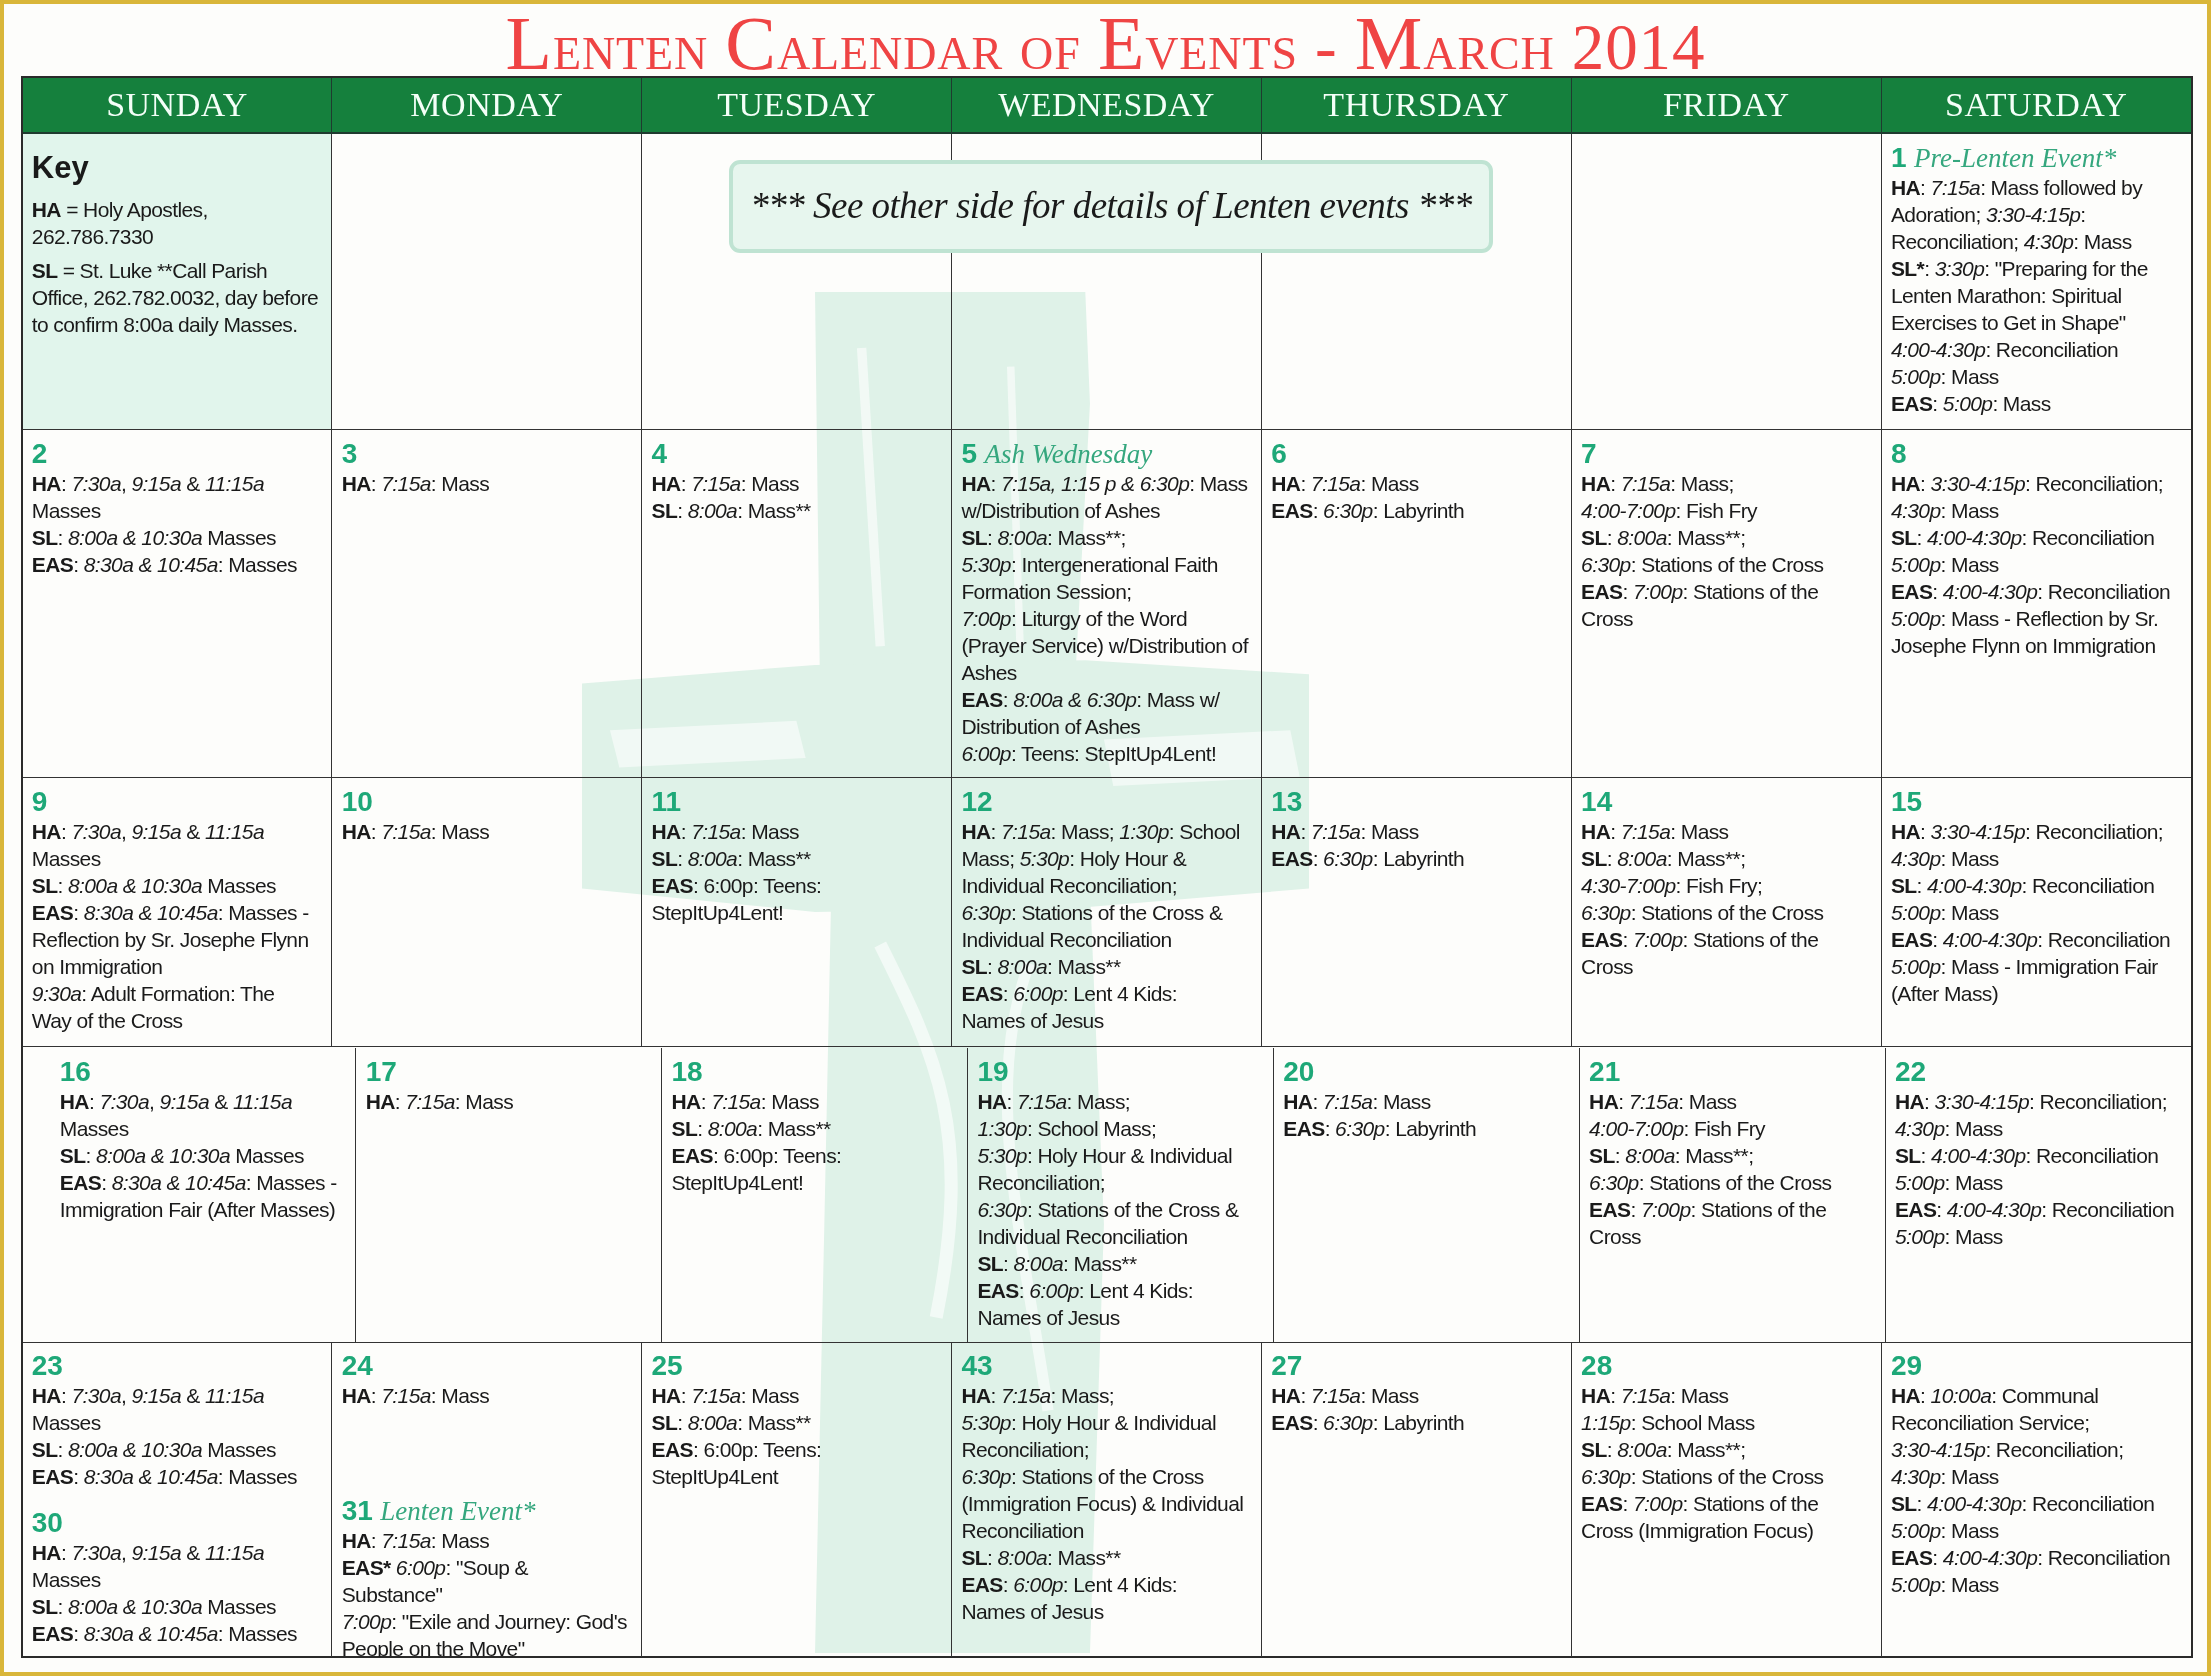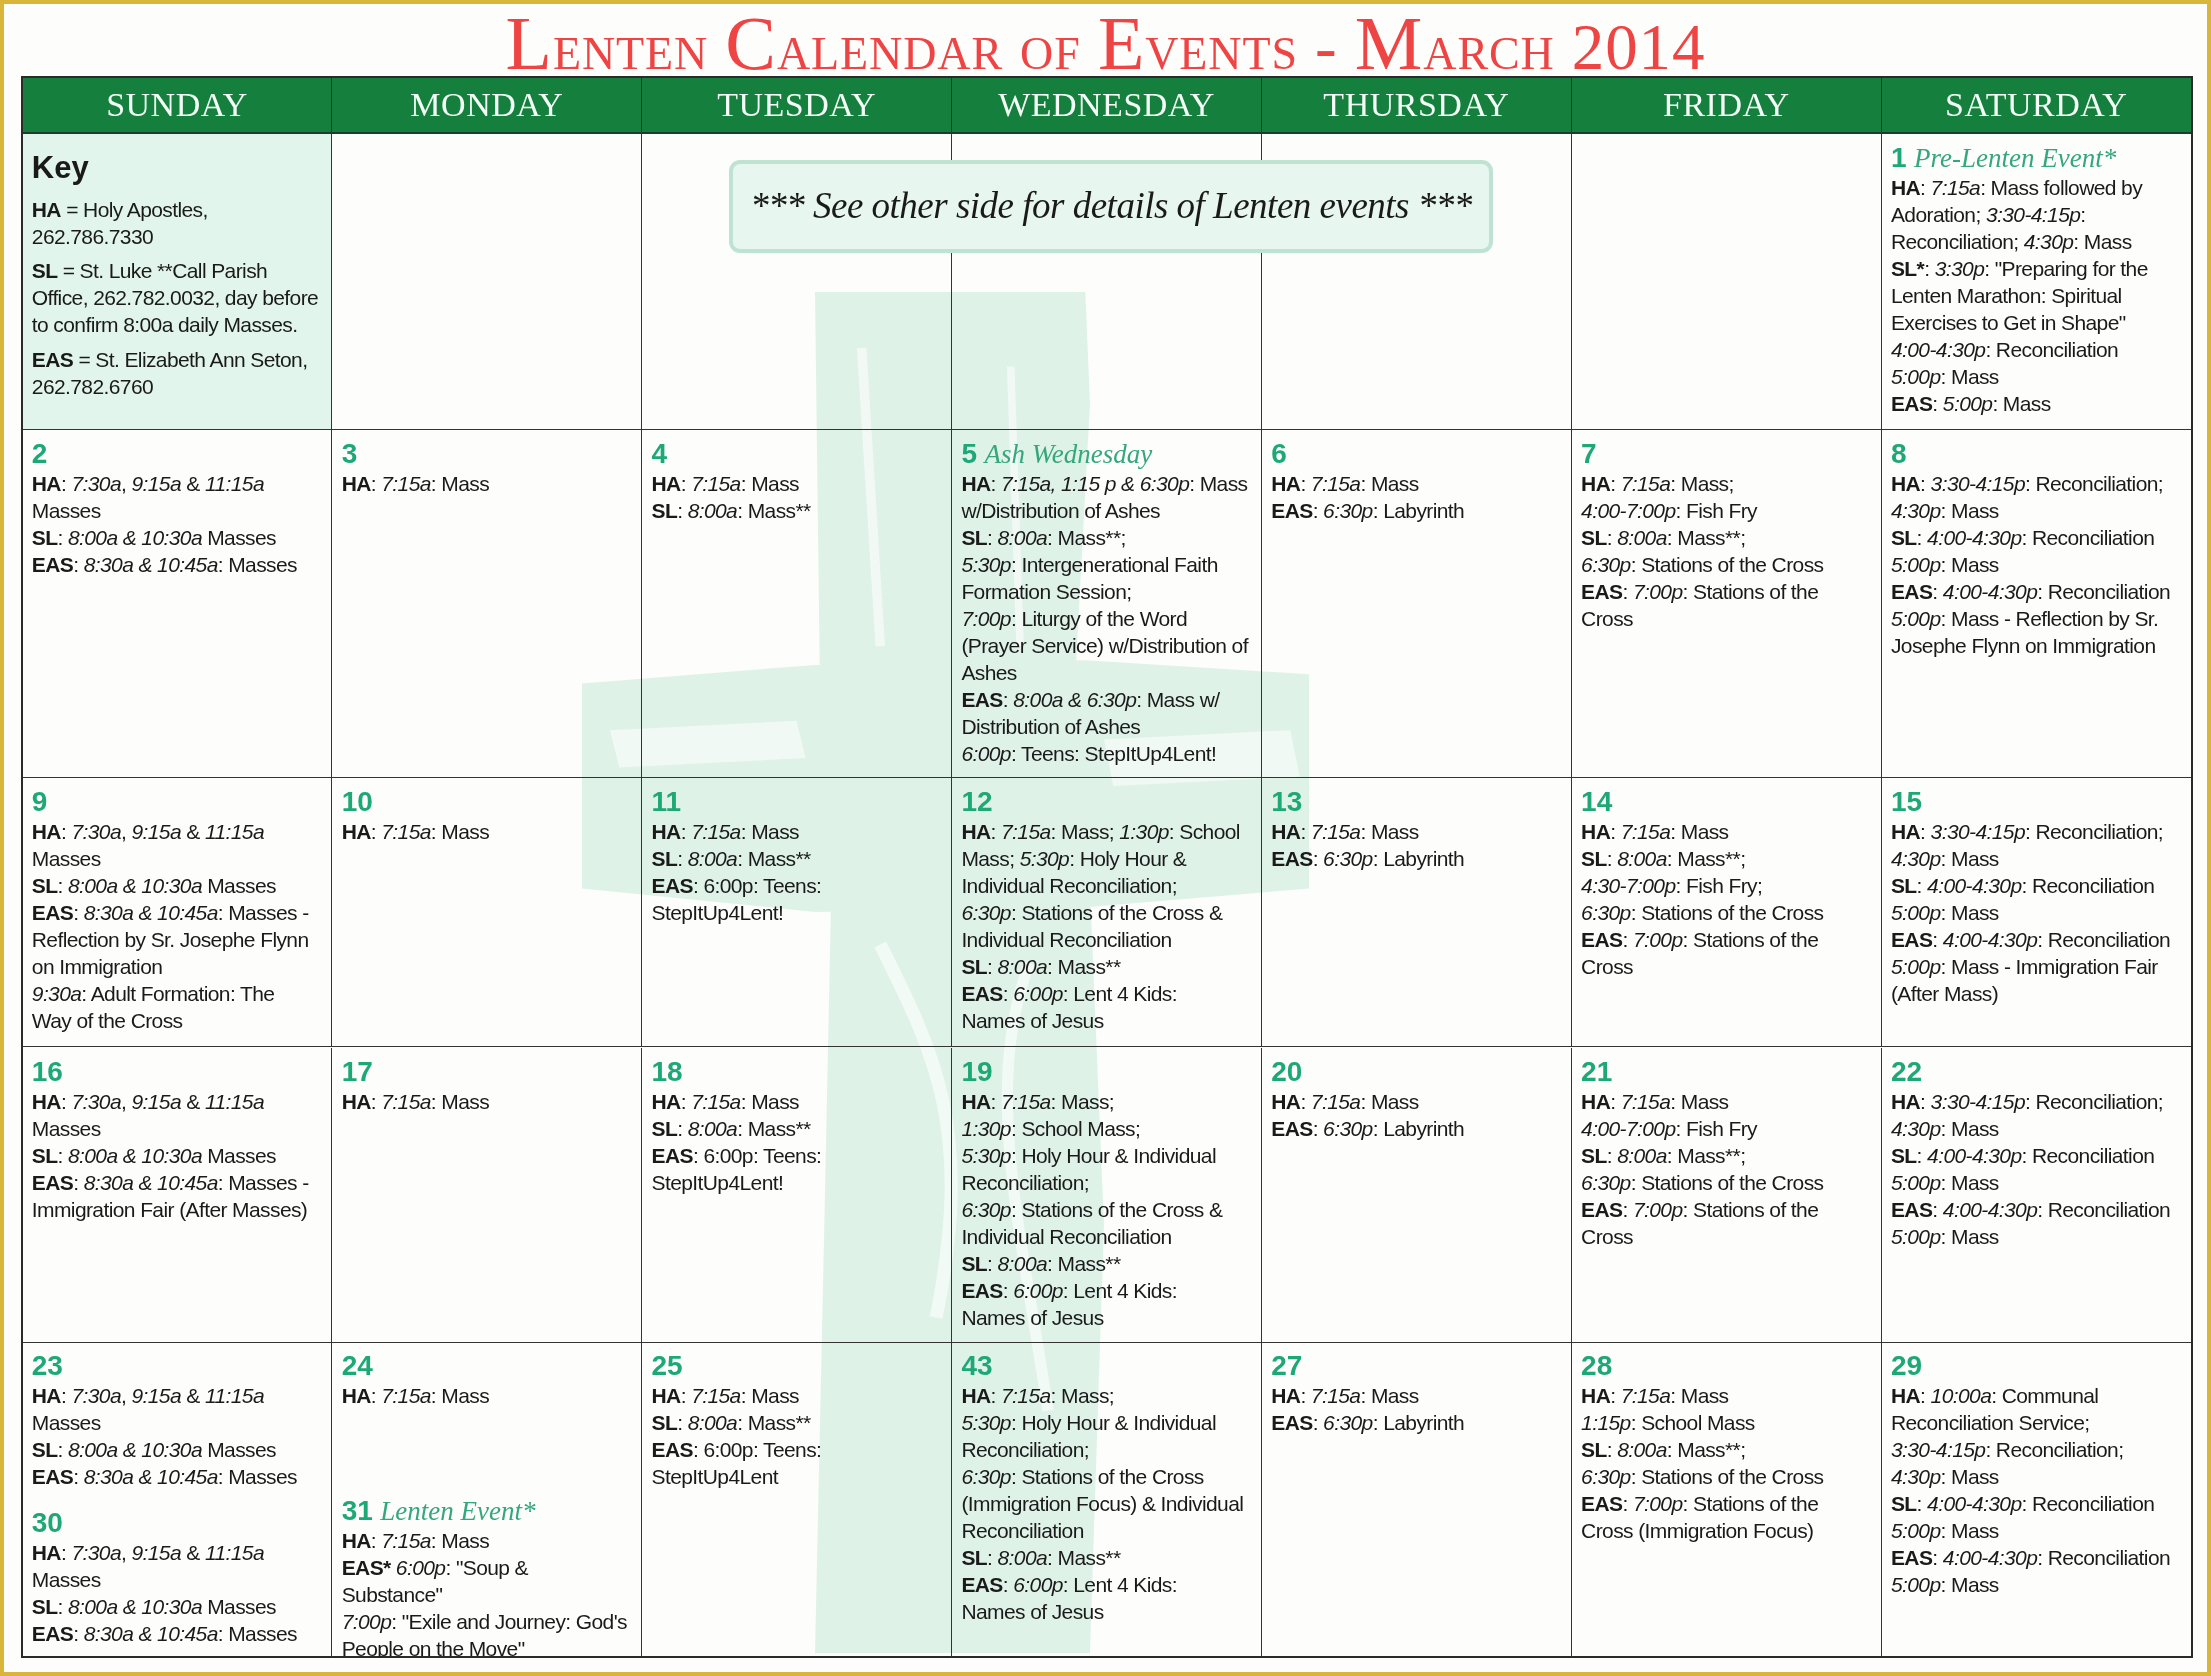--- a/index.html
+++ b/index.html
@@ -101,24 +101,20 @@
         <div class="key-title">Key</div>
         <div class="key-entry">
           <span class="line"><span class="b">HA</span><span> = Holy Apostles,</span></span>
           <span class="line">262.786.7330</span>
         </div>
         <div class="key-entry">
           <span class="line"><span class="b">SL</span><span> = St. Luke **Call Parish</span></span>
           <span class="line">Office, 262.782.0032, day before</span>
           <span class="line">to confirm 8:00a daily Masses.</span>
         </div>
-        <div class="key-entry">
-          <span class="line"><span class="b">EAS</span><span> = St. Elizabeth Ann Seton,</span></span>
-          <span class="line">262.782.6760</span>
-        </div>
       </div>
       <div class="cell"></div>
       <div class="cell"></div>
       <div class="cell"></div>
       <div class="cell"></div>
       <div class="cell"></div>
       <div class="cell">
           <div>
             <div class="daynum"><span>1</span><span class="daytag">Pre-Lenten Event*</span></div>
             <span class="line"><span class="b">HA</span><span>:  </span><span class="i">7:15a</span><span>:  Mass followed by</span></span>
@@ -272,21 +268,21 @@
             <span class="line"><span class="i">4:30p</span><span>:  Mass</span></span>
             <span class="line"><span class="b">SL</span><span>:  </span><span class="i">4:00-4:30p</span><span>:  Reconciliation</span></span>
             <span class="line"><span class="i">5:00p</span><span>:  Mass</span></span>
             <span class="line"><span class="b">EAS</span><span>:  </span><span class="i">4:00-4:30p</span><span>:  Reconciliation</span></span>
             <span class="line"><span class="i">5:00p</span><span>:  Mass - Immigration Fair</span></span>
             <span class="line"><span>(After Mass)</span></span>
           </div>
         </div>
     </div>
 
-    <div class="week" style="top:914px; height:295px;">
+    <div class="week" style="top:914px; height:295px;padding-left:28px;">
       <div class="cell">
           <div>
             <div class="daynum"><span>16</span></div>
             <span class="line"><span class="b">HA</span><span>:  </span><span class="i">7:30a</span><span>, </span><span class="i">9:15a</span><span> &amp; </span><span class="i">11:15a</span></span>
             <span class="line"><span>Masses</span></span>
             <span class="line"><span class="b">SL</span><span>:  </span><span class="i">8:00a &amp; 10:30a</span><span> Masses</span></span>
             <span class="line"><span class="b">EAS</span><span>:  </span><span class="i">8:30a &amp; 10:45a</span><span>:  Masses -</span></span>
             <span class="line"><span>Immigration Fair (After Masses)</span></span>
           </div>
         </div>

